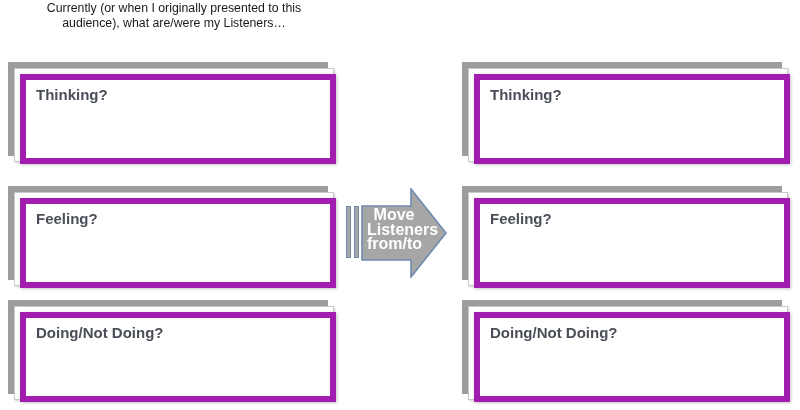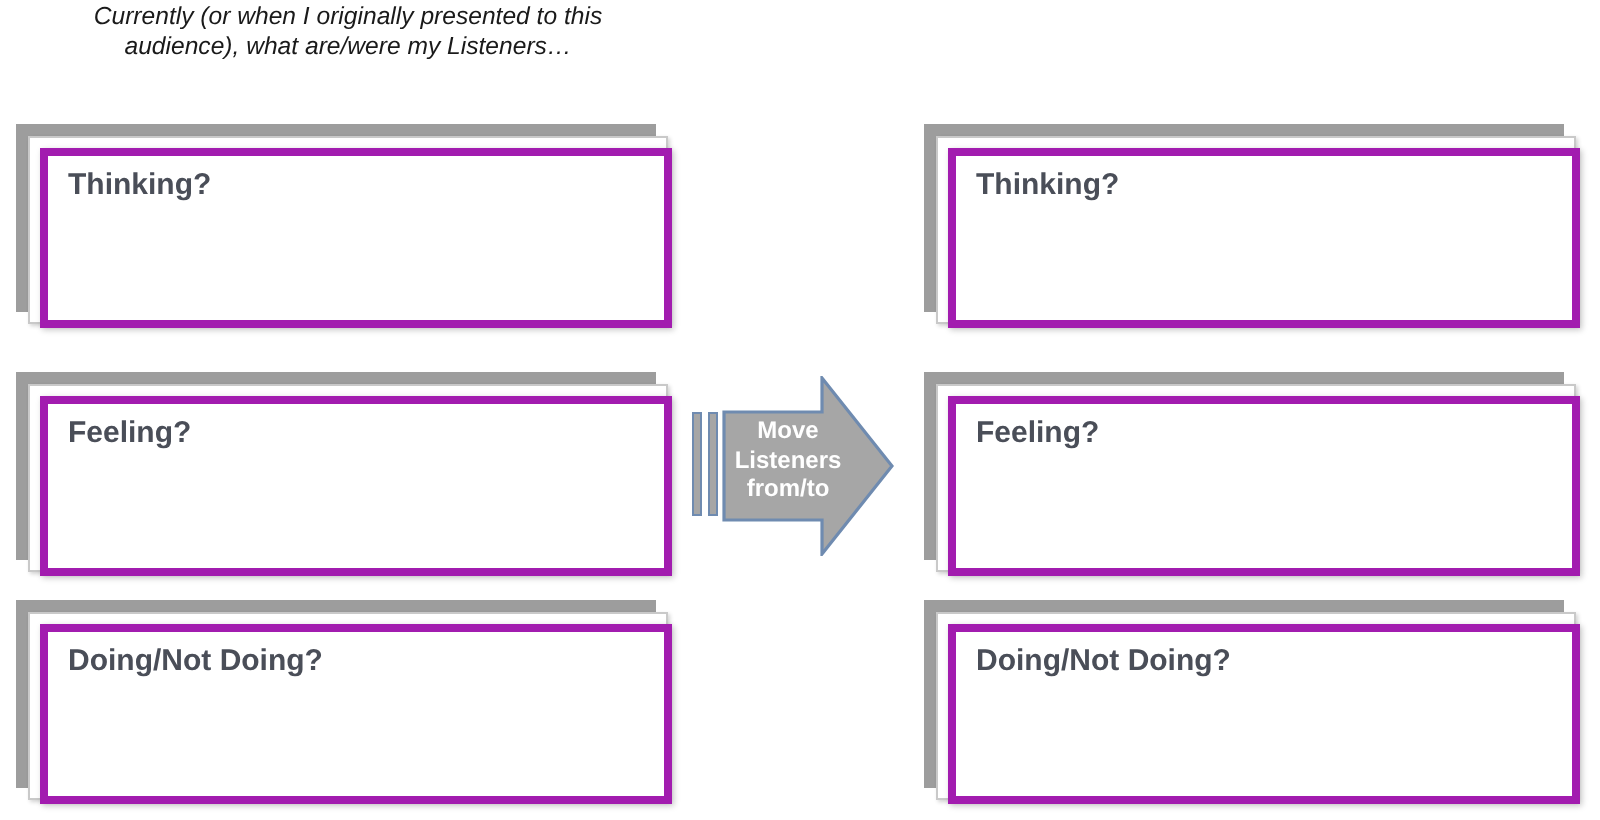--- a/index.html
+++ b/index.html
@@ -29,21 +29,20 @@
     font-size: 15.5px;
     font-weight: bold;
     color: #0d0d0d;
     letter-spacing: -0.1px;
     line-height: 19px;
     margin-top: 1px;
     white-space: nowrap;
   }
   .col-sub {
     font-size: 12.3px;
-    font-style: italic;
     color: #1a1a1a;
     line-height: 15px;
     margin-top: 1px;
     padding: 0 28px;
   }
 
   
   .card-stack {
     position: absolute;
     width: 332px;
@@ -67,21 +66,21 @@
     border: 1px solid #c9c9c9;
     box-shadow: 1px 1px 2px rgba(0,0,0,0.18);
   }
   .card-stack .layer-main {
     position: absolute;
     left: 12px;
     top: 12px;
     width: 316px;
     height: 90px;
     background: #ffffff;
-    border: 4px solid #a21caf;
+    border: 6px solid #a21caf;
     box-shadow: 1px 1px 3px rgba(0,0,0,0.22);
     box-sizing: border-box;
   }
   .card-label {
     position: absolute;
     left: 10px;
     top: 6px;
     font-size: 15px;
     font-weight: bold;
     color: #4a4e58;
@@ -121,21 +120,21 @@
     top: 0;
     width: 86px;
     height: 90px;
   }
   .arrow-text {
     position: absolute;
     left: 22px;
     top: 20px;
     width: 54px;
     text-align: center;
-    font-size: 12px;
+    font-size: 16px;
     font-weight: bold;
     color: #ffffff;
     line-height: 14.5px;
     pointer-events: none;
   }
 </style>
 </head>
 <body>
 
 <div class="col-header left">

